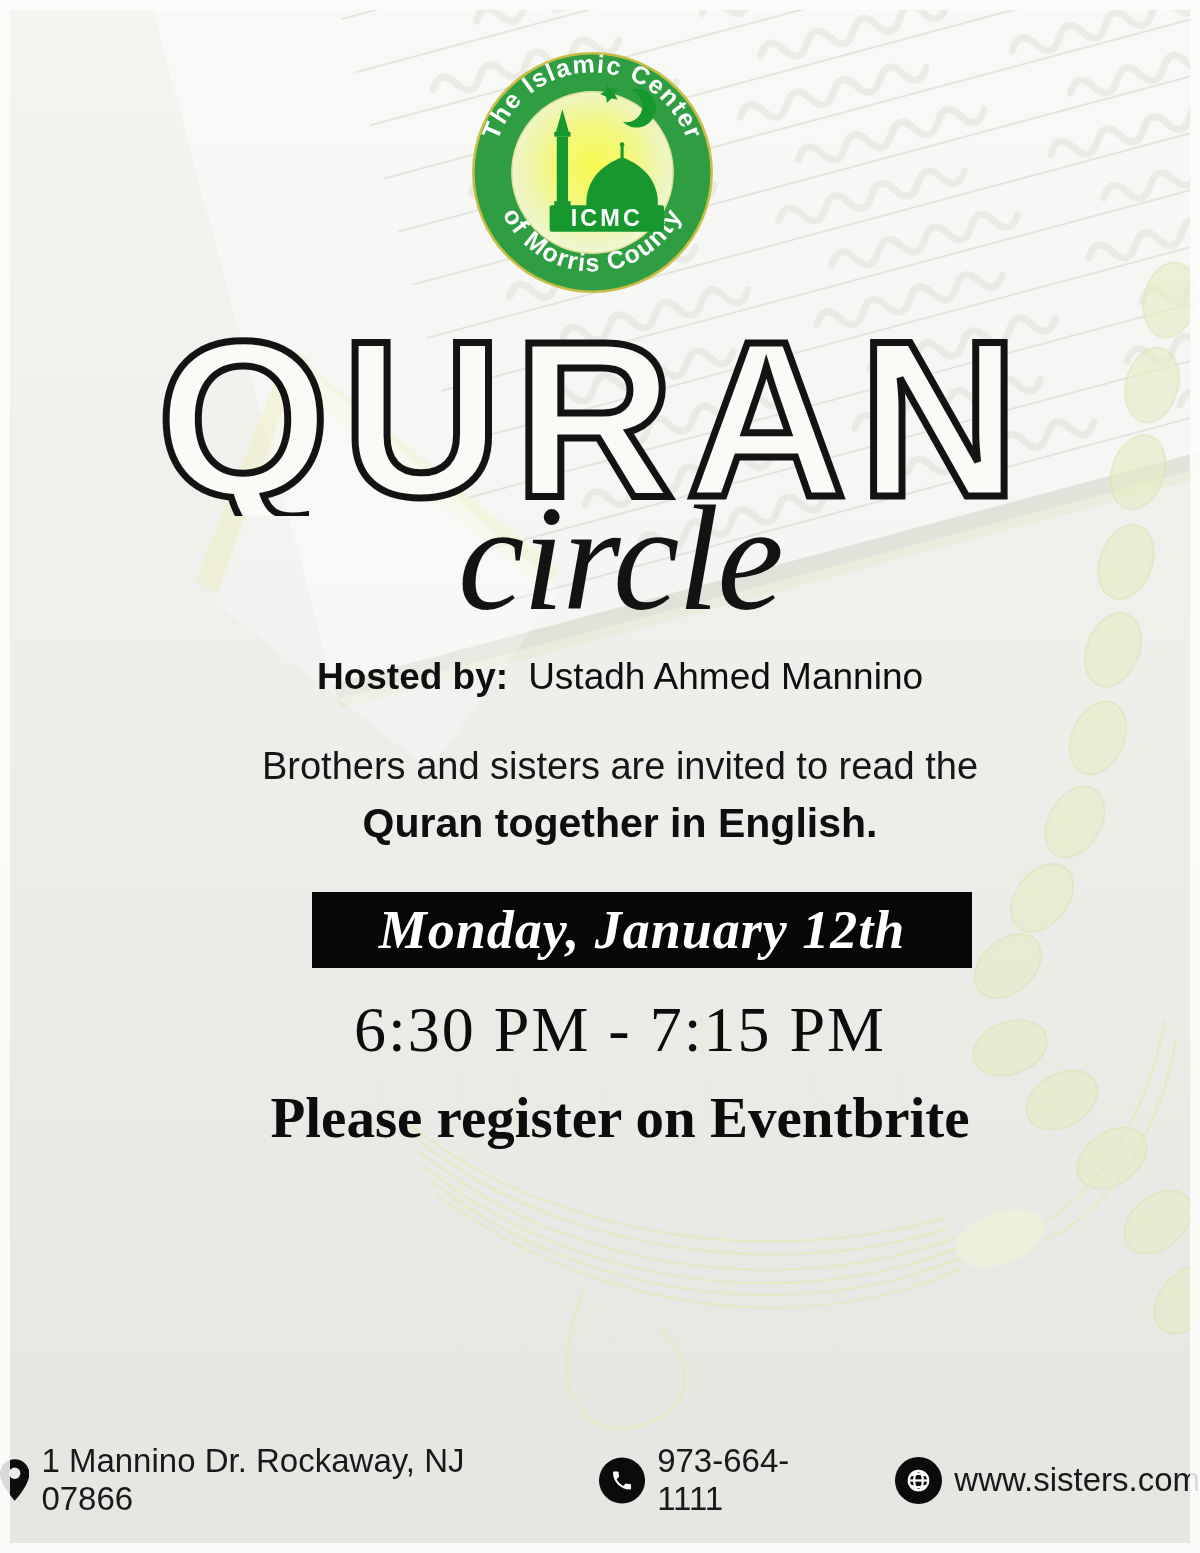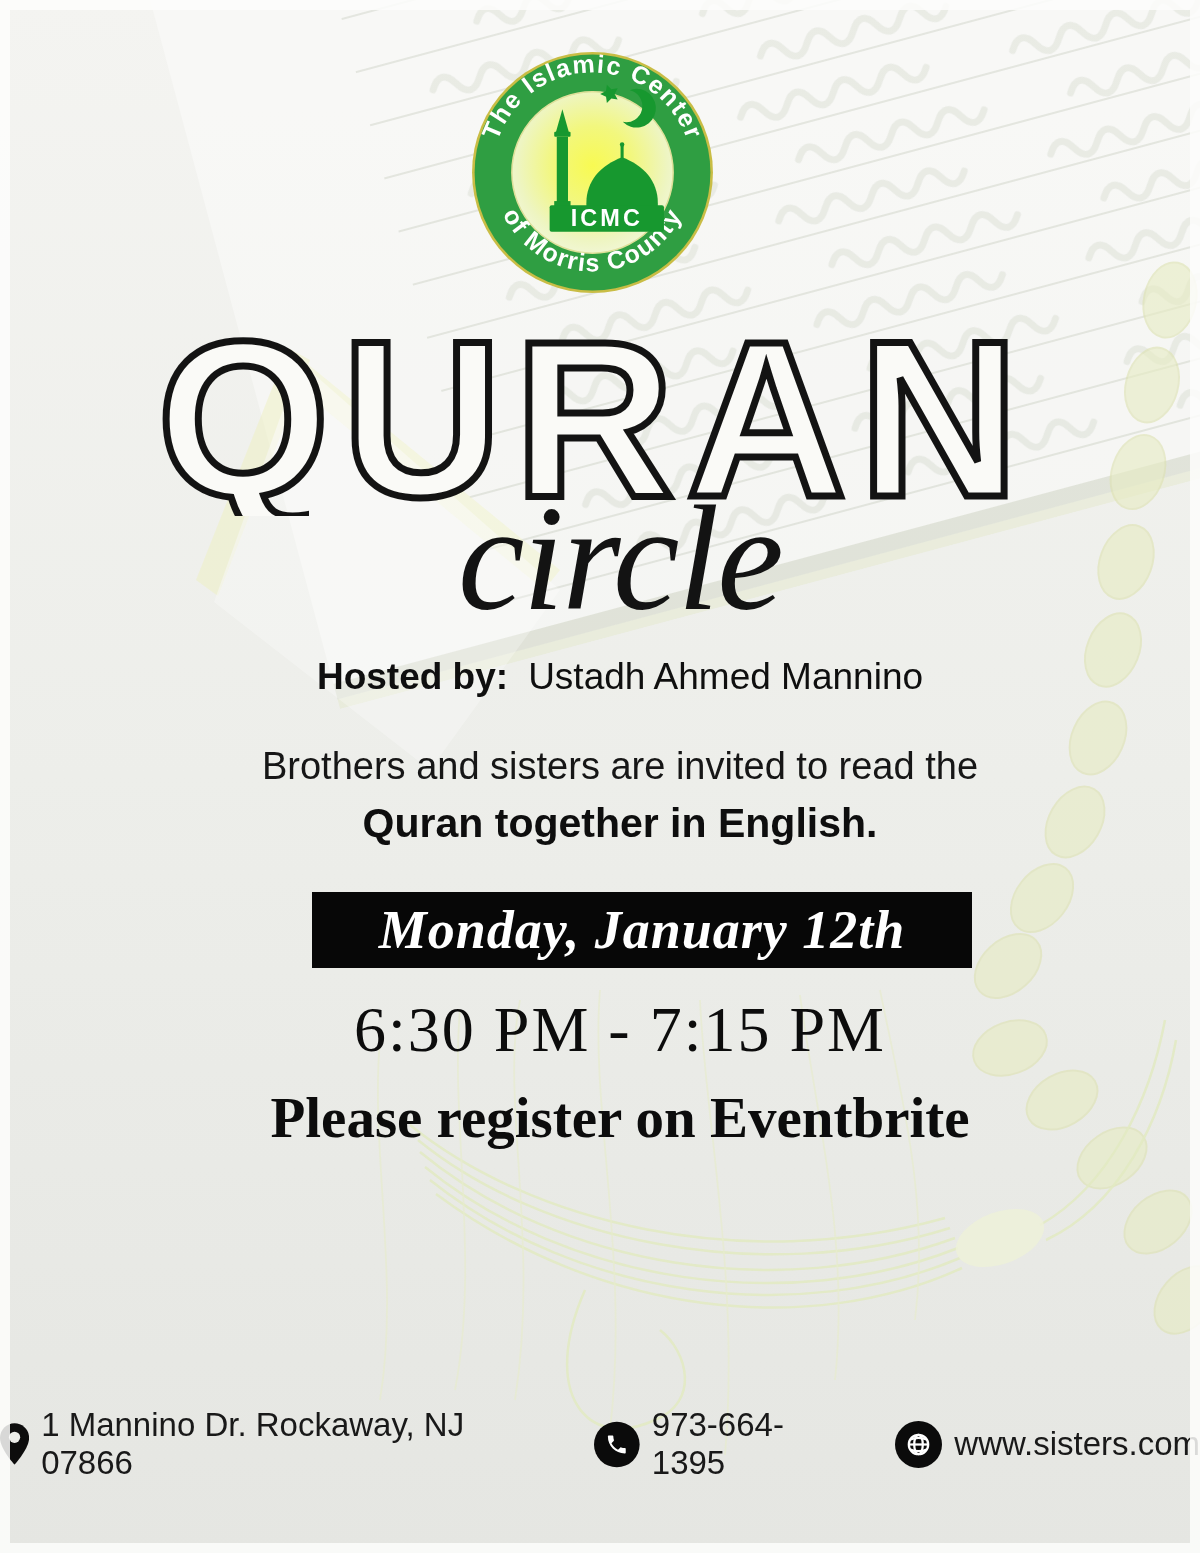--- a/index.html
+++ b/index.html
@@ -28,21 +28,21 @@
     position:absolute;left:288px;top:892px;width:660px;height:76px;
     background:#070707;display:flex;align-items:center;justify-content:center;margin-left:24px;
   }
   .banner .date{
     font-family:"Liberation Serif",serif;font-style:italic;font-weight:bold;
     font-size:54px;color:#ffffff;letter-spacing:1px;
   }
   .time{top:994px;font-family:"Liberation Serif",serif;font-size:64px;color:#0c0c0c;letter-spacing:2px;}
   .register{top:1086px;font-family:"Liberation Serif",serif;font-weight:bold;font-size:57px;color:#0c0c0c;}
   .footer{
-    position:absolute;left:0;top:1412px;width:1200px;height:64px;
+    position:absolute;left:0;top:1448px;width:1200px;height:64px;
     display:flex;align-items:center;justify-content:center;gap:44px;
     font-size:33px;color:#191919;
   }
   .fitem{display:flex;align-items:center;gap:12px;}
   .fitem svg{display:block;}
 </style>
 </head>
 <body>
 
 <div class="flyer">
@@ -223,21 +223,21 @@
           <path d="M12 0C5.4 0 0 5.4 0 12c0 9 12 22 12 22s12-13 12-22C24 5.4 18.6 0 12 0z" fill="#0d0d0d"></path>
           <circle cx="12" cy="11.5" r="4.6" fill="#ebece8"></circle>
         </svg>
         <span>1 Mannino Dr. Rockaway, NJ 07866</span>
       </div>
       <div class="fitem">
         <svg width="47" height="47" viewBox="0 0 46 46">
           <circle cx="23" cy="23" r="23" fill="#0b0b0b"></circle>
           <path transform="translate(11,11)" fill="#ffffff" d="M6.62 10.79c1.44 2.83 3.76 5.14 6.59 6.59l2.2-2.2c.27-.27.67-.36 1.02-.24 1.12.37 2.33.57 3.57.57.55 0 1 .45 1 1V20c0 .55-.45 1-1 1-9.39 0-17-7.61-17-17 0-.55.45-1 1-1h3.5c.55 0 1 .45 1 1 0 1.25.2 2.45.57 3.57.11.35.03.74-.25 1.02l-2.2 2.2z"></path>
         </svg>
-        <span>973-664-1395</span>
+        <span>973-664-1111</span>
       </div>
       <div class="fitem">
         <svg width="47" height="47" viewBox="0 0 46 46">
           <circle cx="23" cy="23" r="23" fill="#0b0b0b"></circle>
           <g fill="none" stroke="#ffffff" stroke-width="2.2">
             <circle cx="23" cy="23" r="9.5"></circle>
             <ellipse cx="23" cy="23" rx="4.2" ry="9.5"></ellipse>
             <path d="M13.5,23 L32.5,23"></path>
             <path d="M15,18 Q23,14.8 31,18"></path>
             <path d="M15,28 Q23,31.2 31,28"></path>

